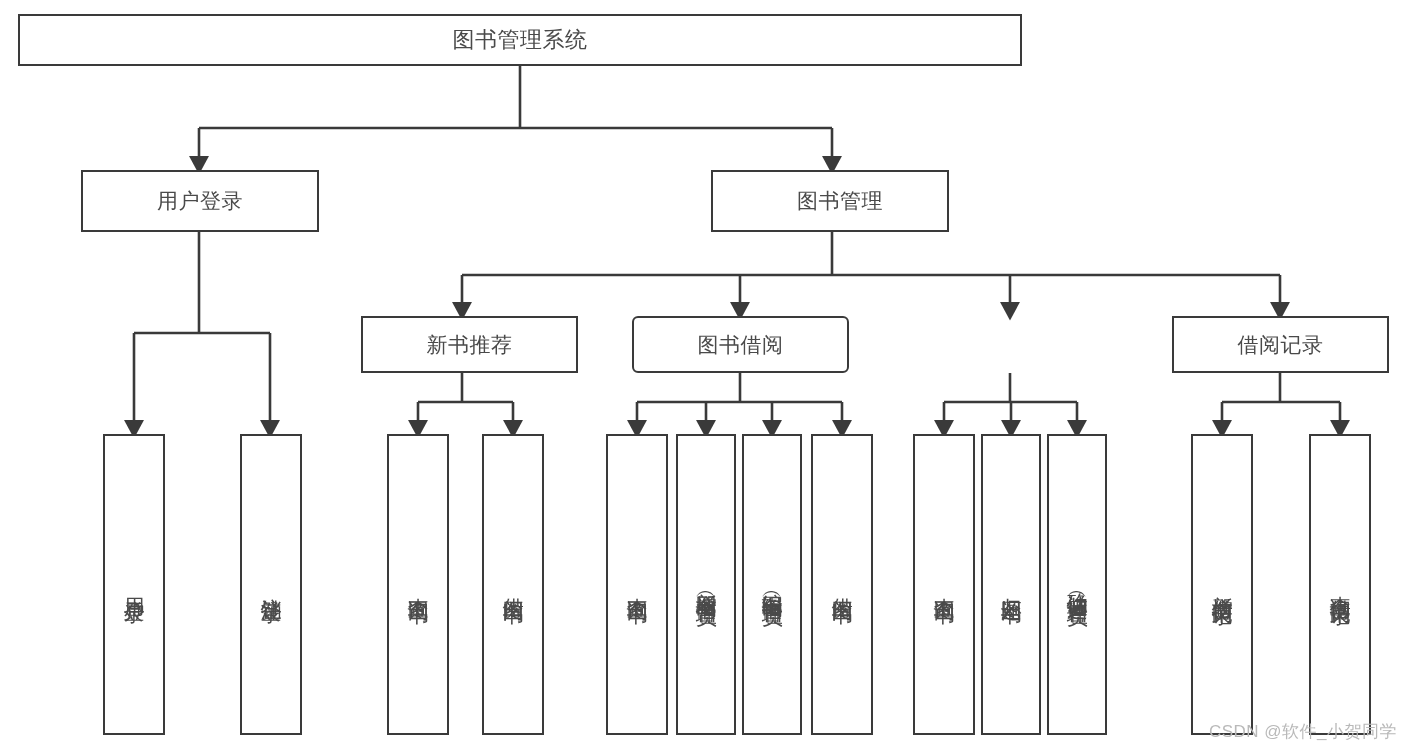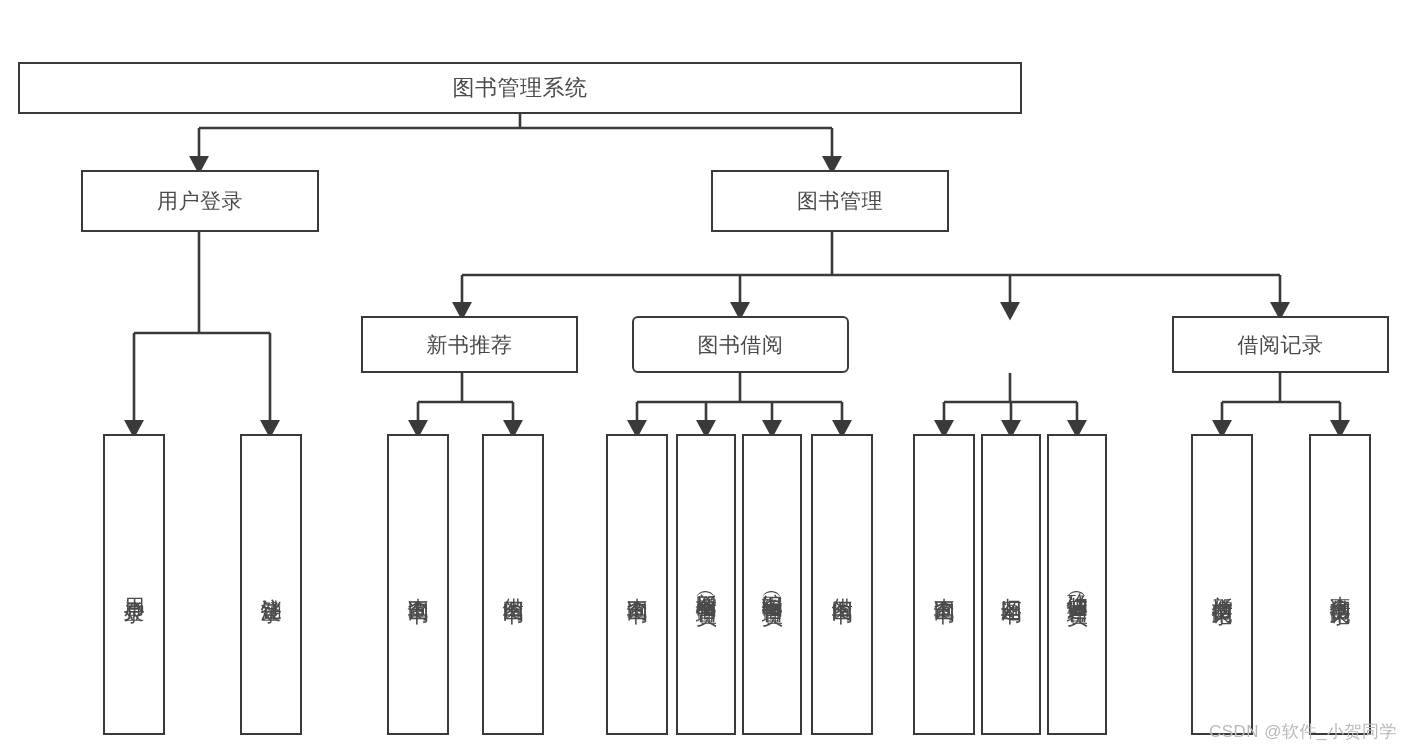--- a/index.html
+++ b/index.html
@@ -54,21 +54,20 @@
   }
   .node.vert > .vlabel {
     writing-mode: vertical-rl;
     text-orientation: upright;
     display: block;
     max-height: 100%;
     letter-spacing: 2px;
   }
   #root-node {
     font-size: 22px;
-    margin-top: 48px;
   }
   #watermark {
     position: absolute;
     right: 8px;
     bottom: 4px;
     font-size: 17px;
     color: #b9b9b9;
     letter-spacing: 0.5px;
     z-index: 5;
     white-space: nowrap;

